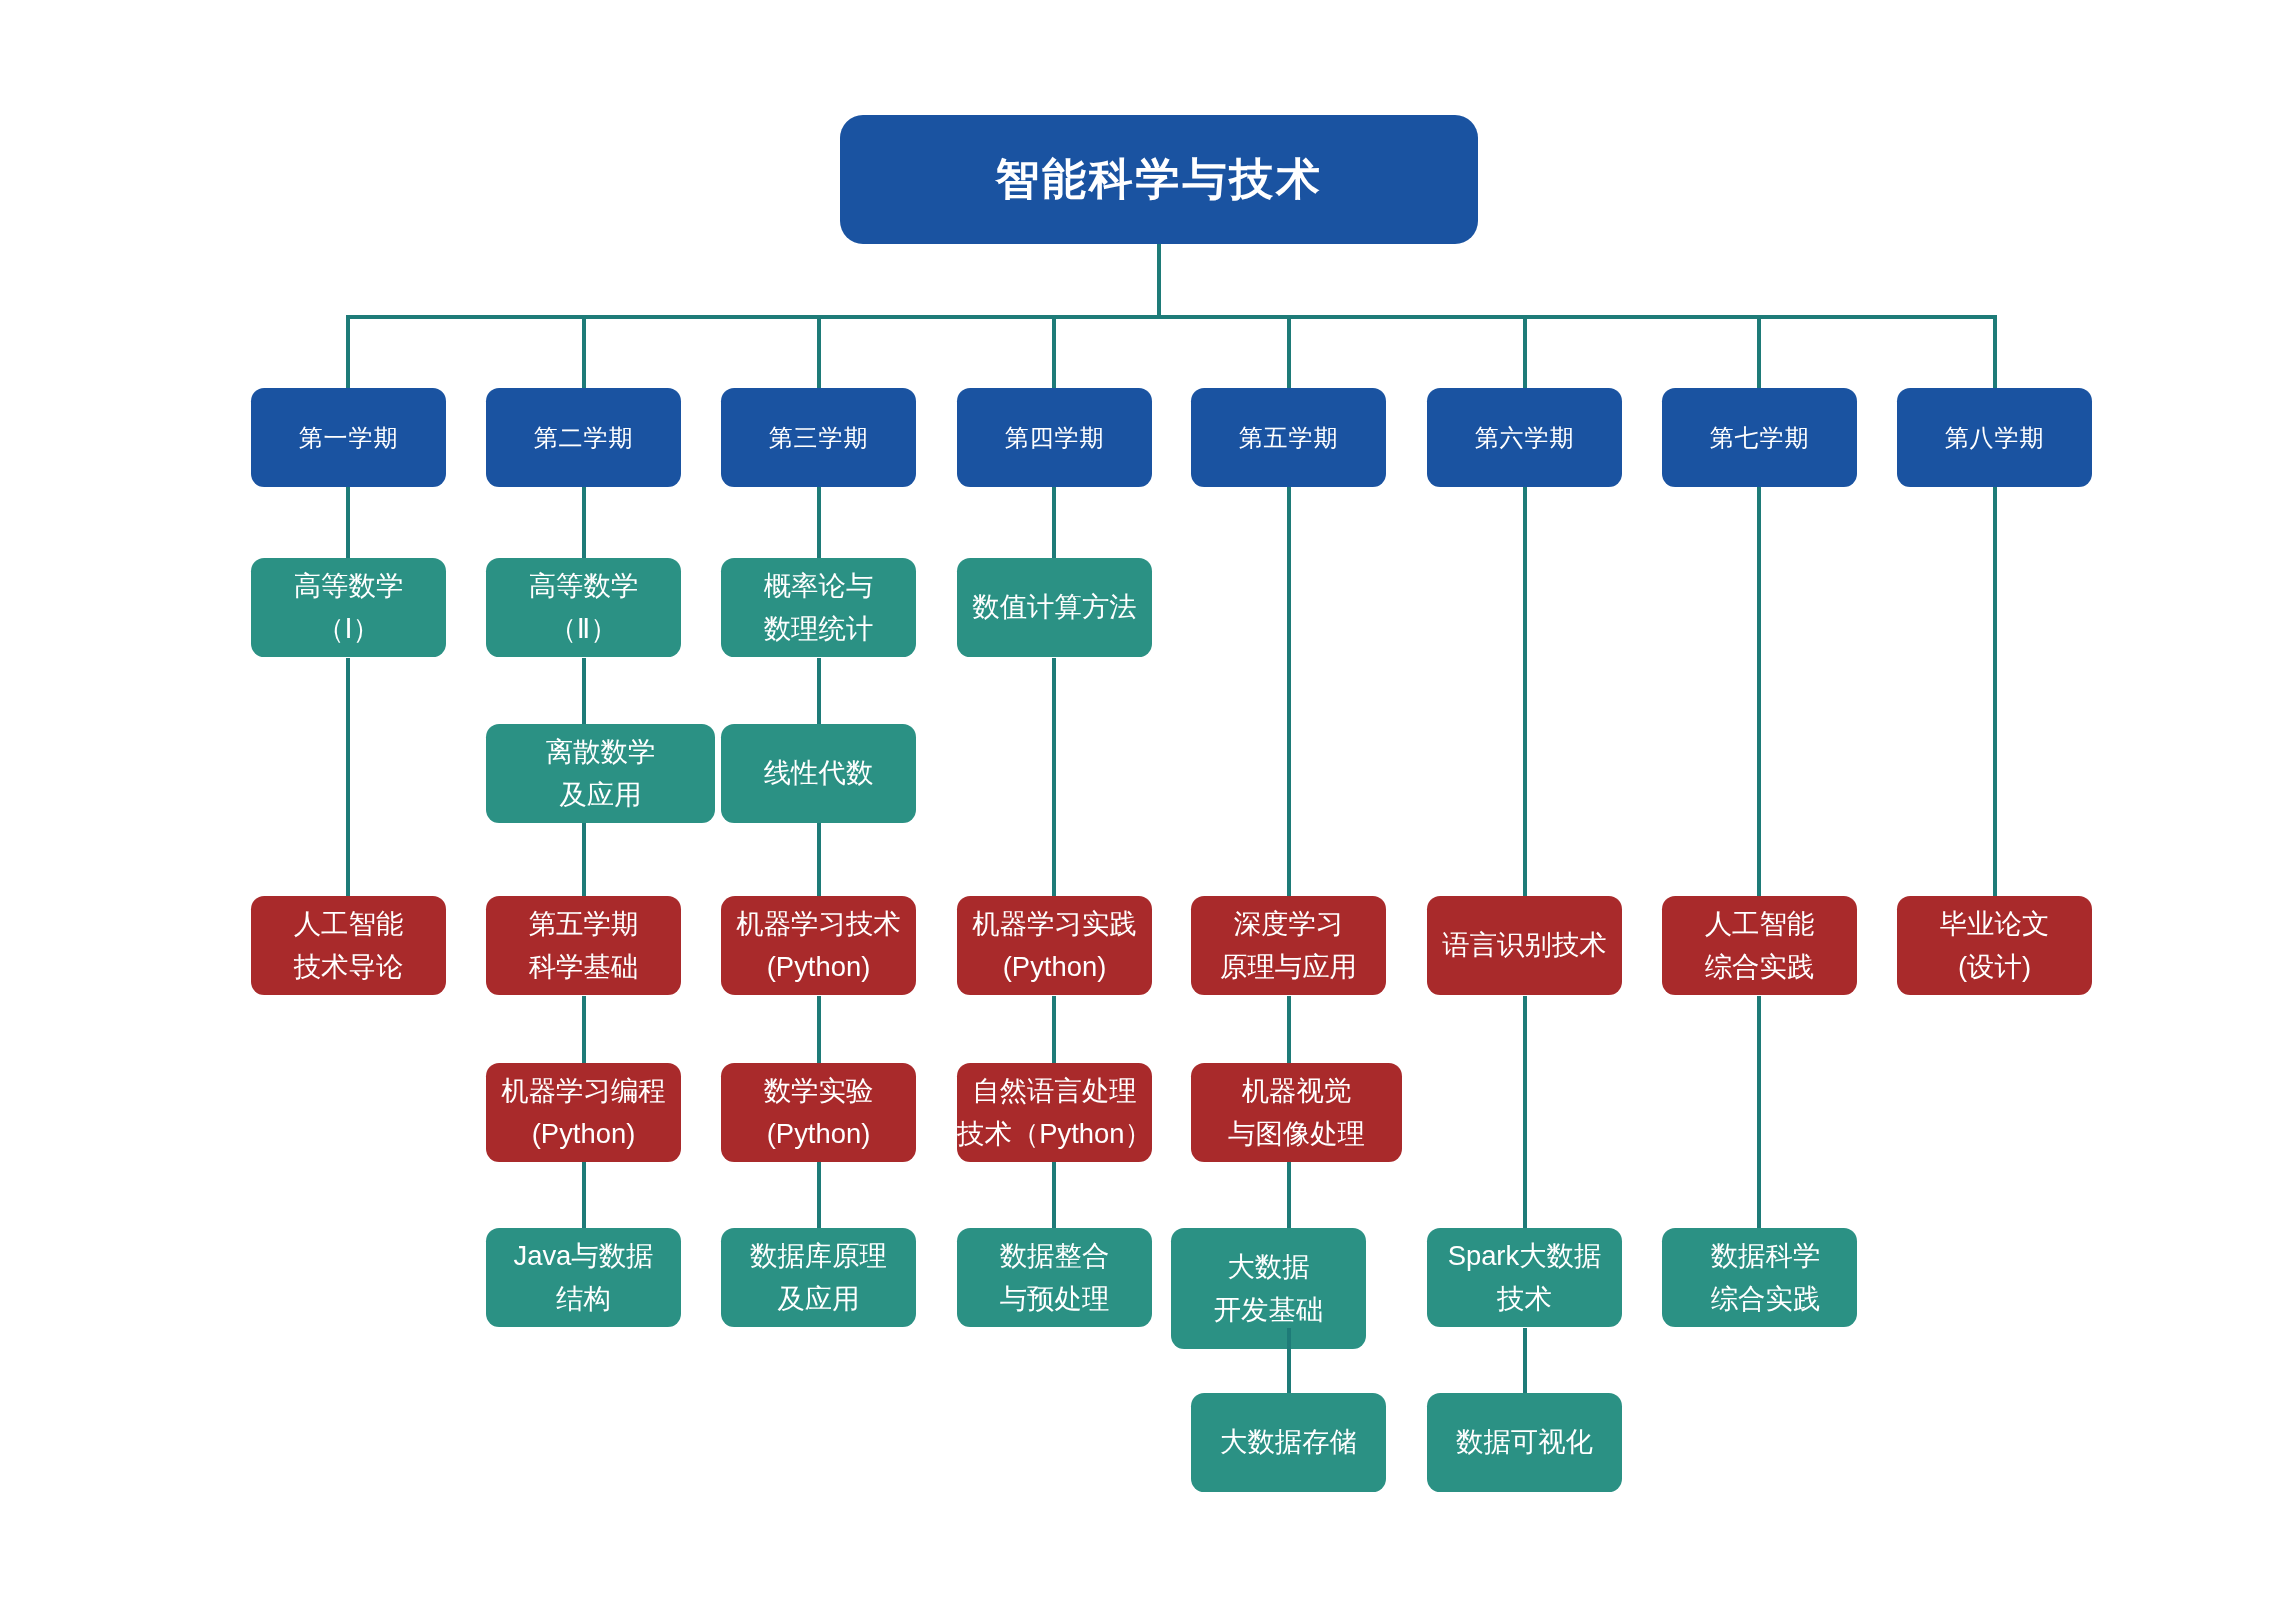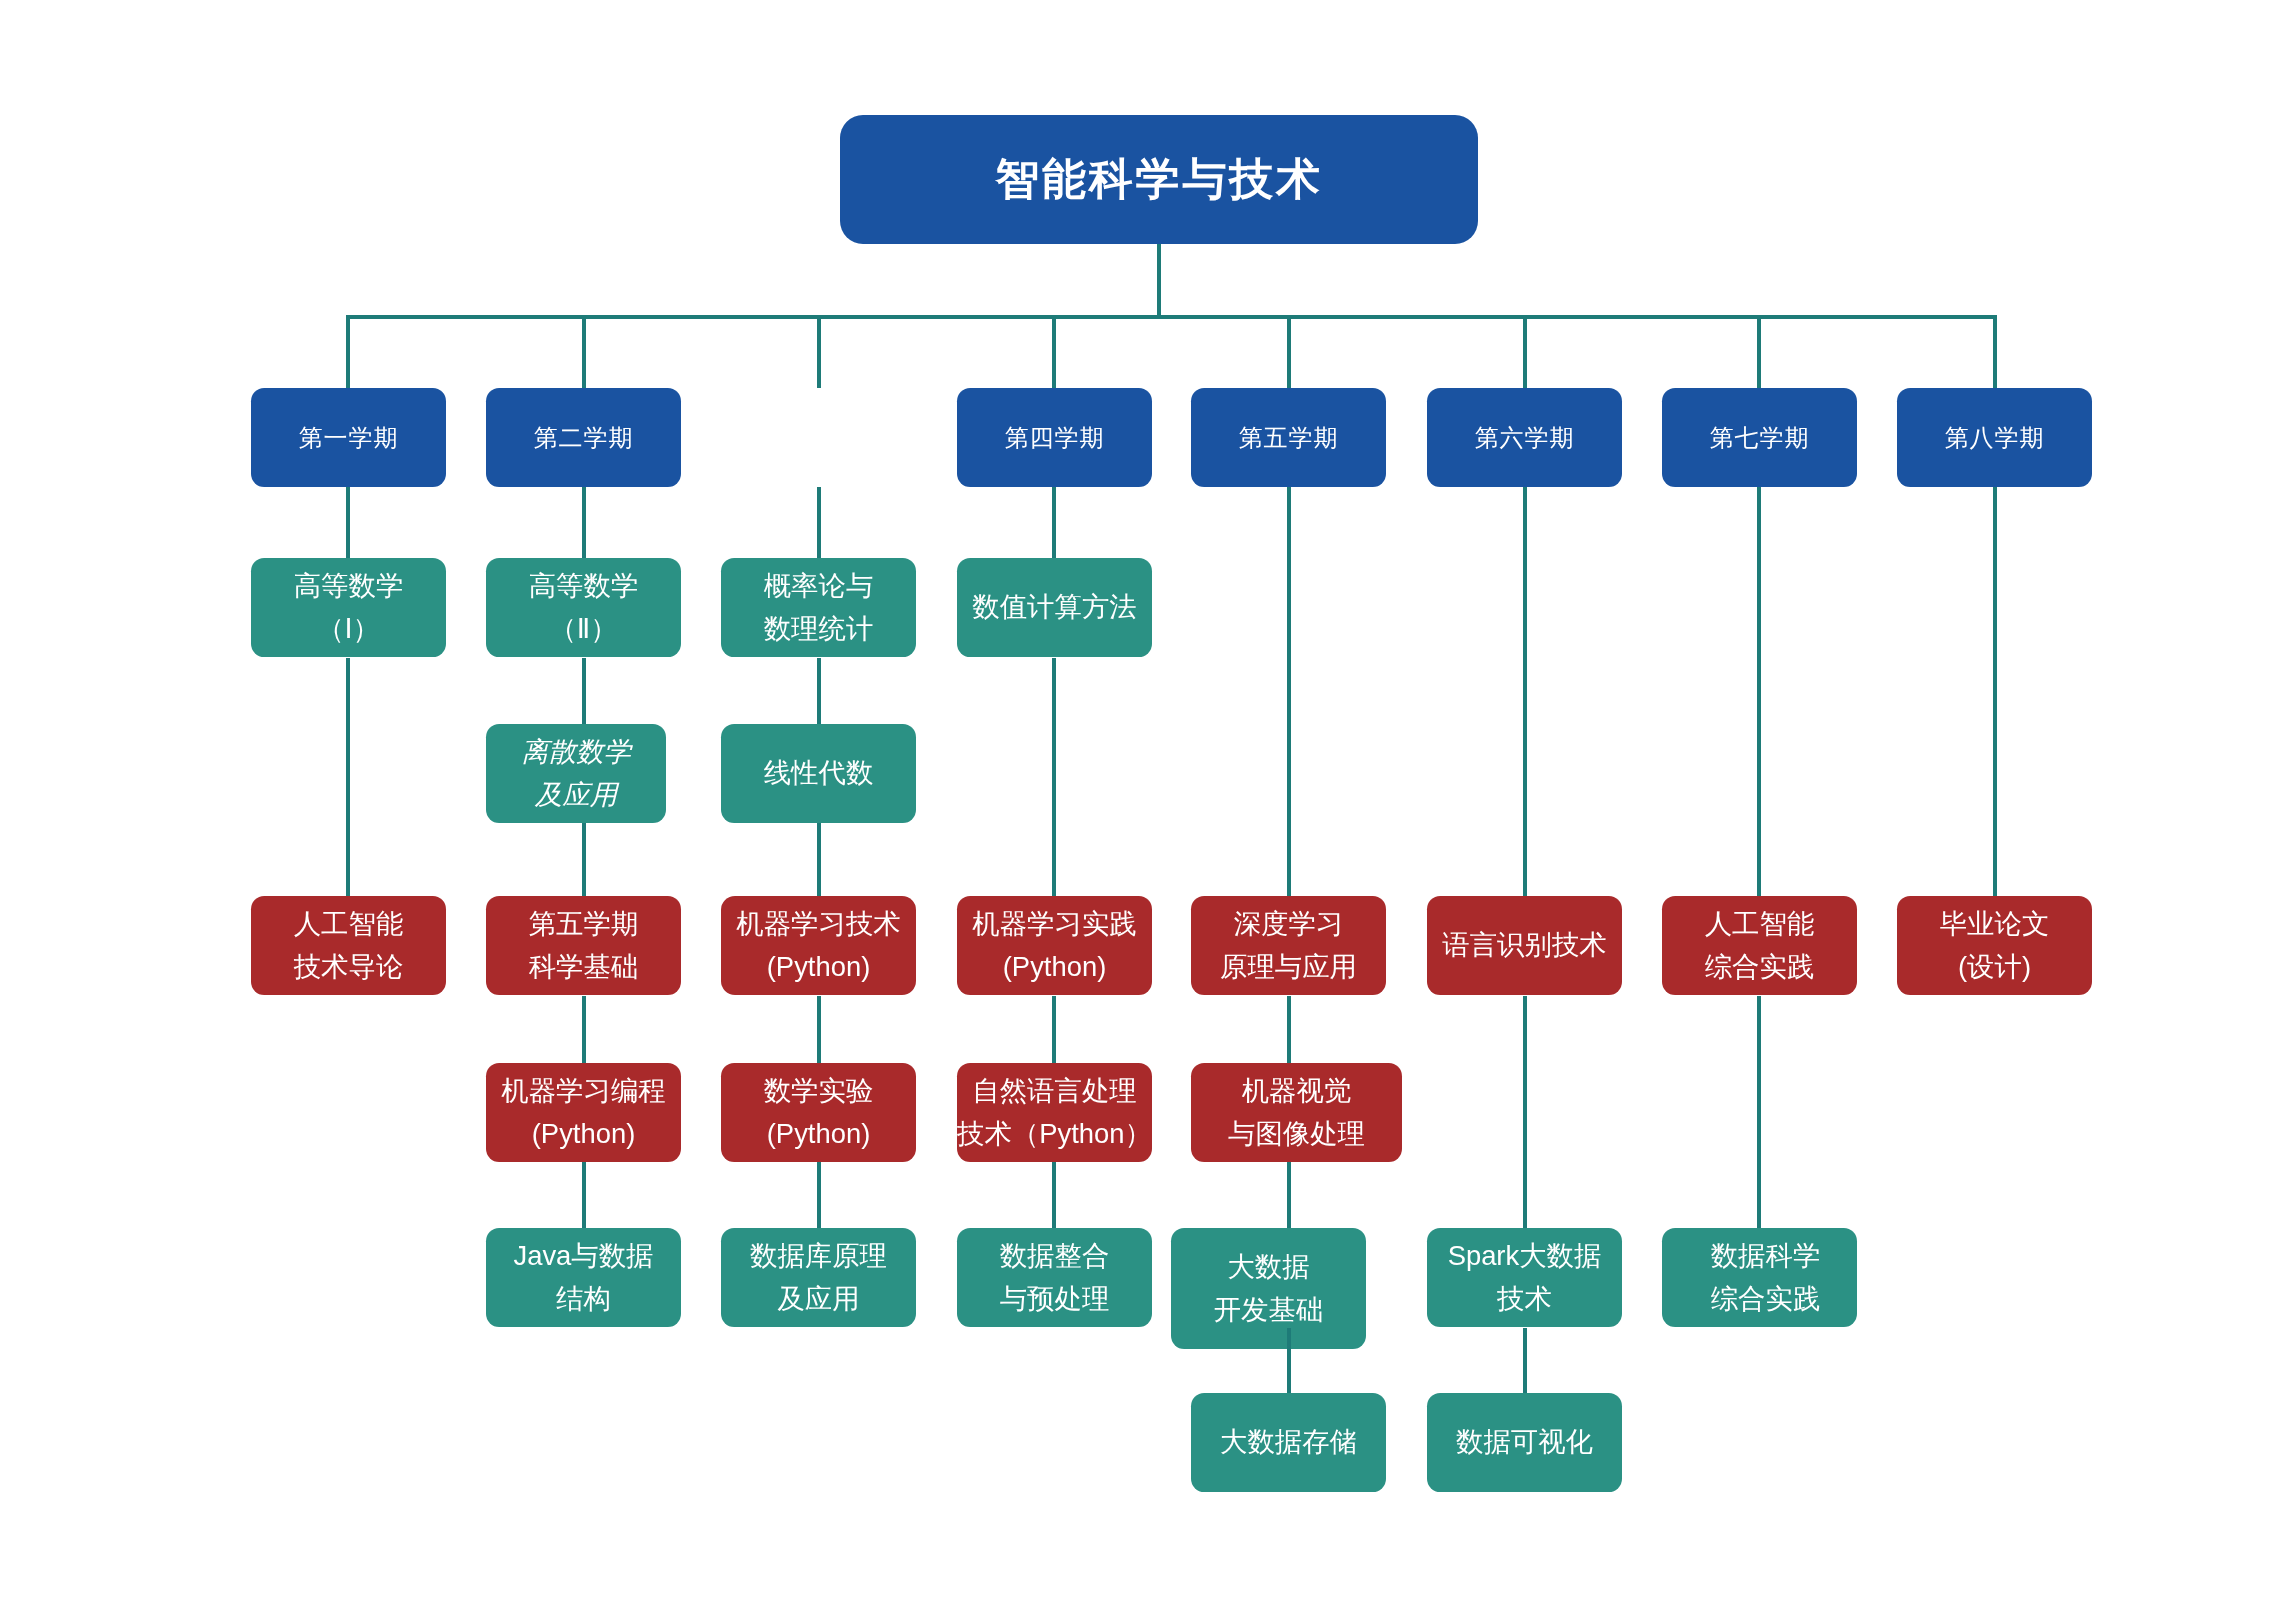--- a/index.html
+++ b/index.html
@@ -49,32 +49,33 @@
 （Ⅰ）</span></div>
     <div class="line" style="left: 346px; top: 658px; width: 3.8px; height: 238px;"></div>
     <div class="node red" style="left: 251px; top: 896px; width: 195px; height: 99px;"><span>人工智能
 技术导论</span></div>
     <div class="line" style="left: 582px; top: 315px; width: 3.8px; height: 73px;"></div>
     <div class="node semester" style="left: 486px; top: 388px; width: 195px; height: 99px;"><span>第二学期</span></div>
     <div class="line" style="left: 582px; top: 487px; width: 3.8px; height: 71px;"></div>
     <div class="node teal" style="left: 486px; top: 558px; width: 195px; height: 99px;"><span>高等数学
 （Ⅱ）</span></div>
     <div class="line" style="left: 582px; top: 658px; width: 3.8px; height: 66px;"></div>
-    <div class="node teal" style="left: 486px; top: 724px; width: 180px; height: 99px; font-style: italic;"><span>离散数学
+    <div class="node teal" style="left: 486px; top: 724px; width: 229px; height: 99px;"><span>离散数学
 及应用</span></div>
     <div class="line" style="left: 582px; top: 823px; width: 3.8px; height: 73px;"></div>
     <div class="node red" style="left: 486px; top: 896px; width: 195px; height: 99px;"><span>第五学期
 科学基础</span></div>
     <div class="line" style="left: 582px; top: 996px; width: 3.8px; height: 67px;"></div>
     <div class="node red" style="left: 486px; top: 1063px; width: 195px; height: 99px;"><span>机器学习编程
 (Python)</span></div>
     <div class="line" style="left: 582px; top: 1162px; width: 3.8px; height: 66px;"></div>
     <div class="node teal" style="left: 486px; top: 1228px; width: 195px; height: 99px;"><span>Java与数据
 结构</span></div>
     <div class="line" style="left: 817px; top: 315px; width: 3.8px; height: 73px;"></div>
+    <div class="node semester" style="left: 721px; top: 388px; width: 195px; height: 99px;"><span>第三学期</span></div>
     <div class="line" style="left: 817px; top: 487px; width: 3.8px; height: 71px;"></div>
     <div class="node teal" style="left: 721px; top: 558px; width: 195px; height: 99px;"><span>概率论与
 数理统计</span></div>
     <div class="line" style="left: 817px; top: 658px; width: 3.8px; height: 66px;"></div>
     <div class="node teal" style="left: 721px; top: 724px; width: 195px; height: 99px;"><span>线性代数</span></div>
     <div class="line" style="left: 817px; top: 823px; width: 3.8px; height: 73px;"></div>
     <div class="node red" style="left: 721px; top: 896px; width: 195px; height: 99px; border-radius: 14px;"><span>机器学习技术
 (Python)</span></div>
     <div class="line" style="left: 817px; top: 996px; width: 3.8px; height: 67px;"></div>
     <div class="node red" style="left: 721px; top: 1063px; width: 195px; height: 99px;"><span>数学实验

